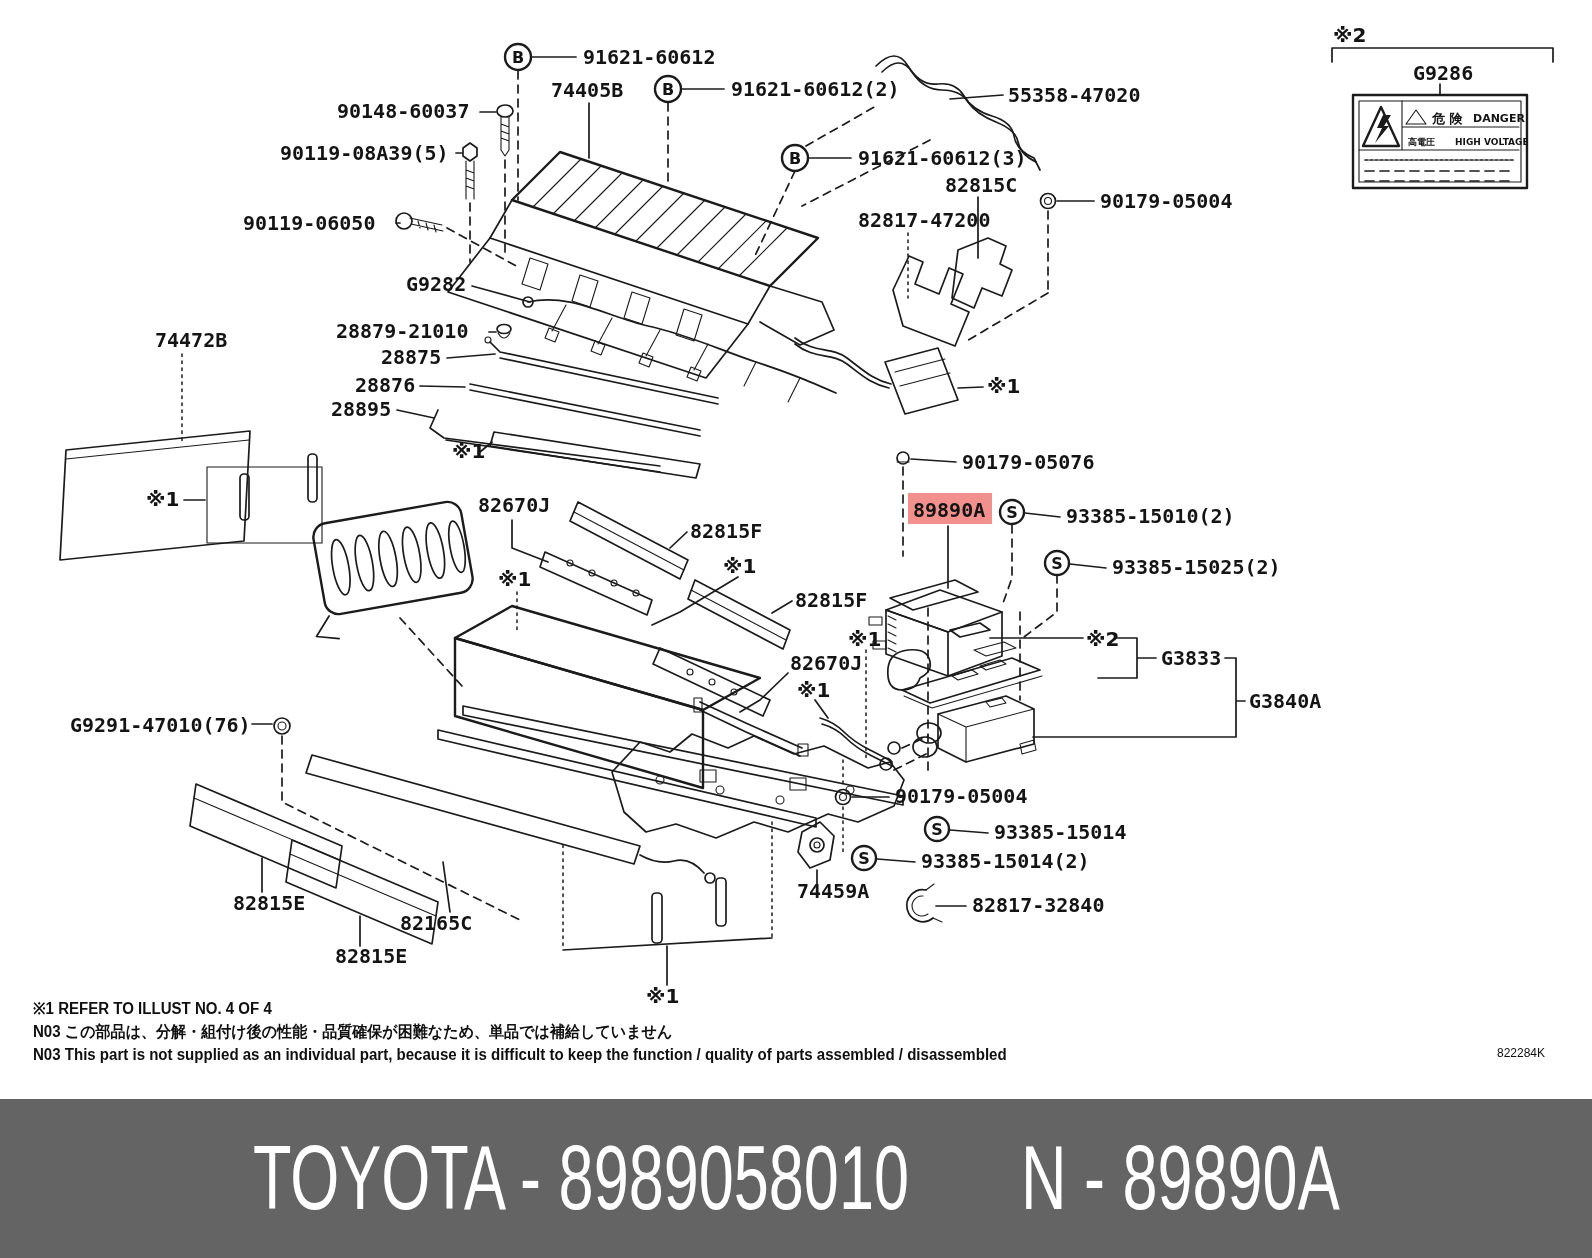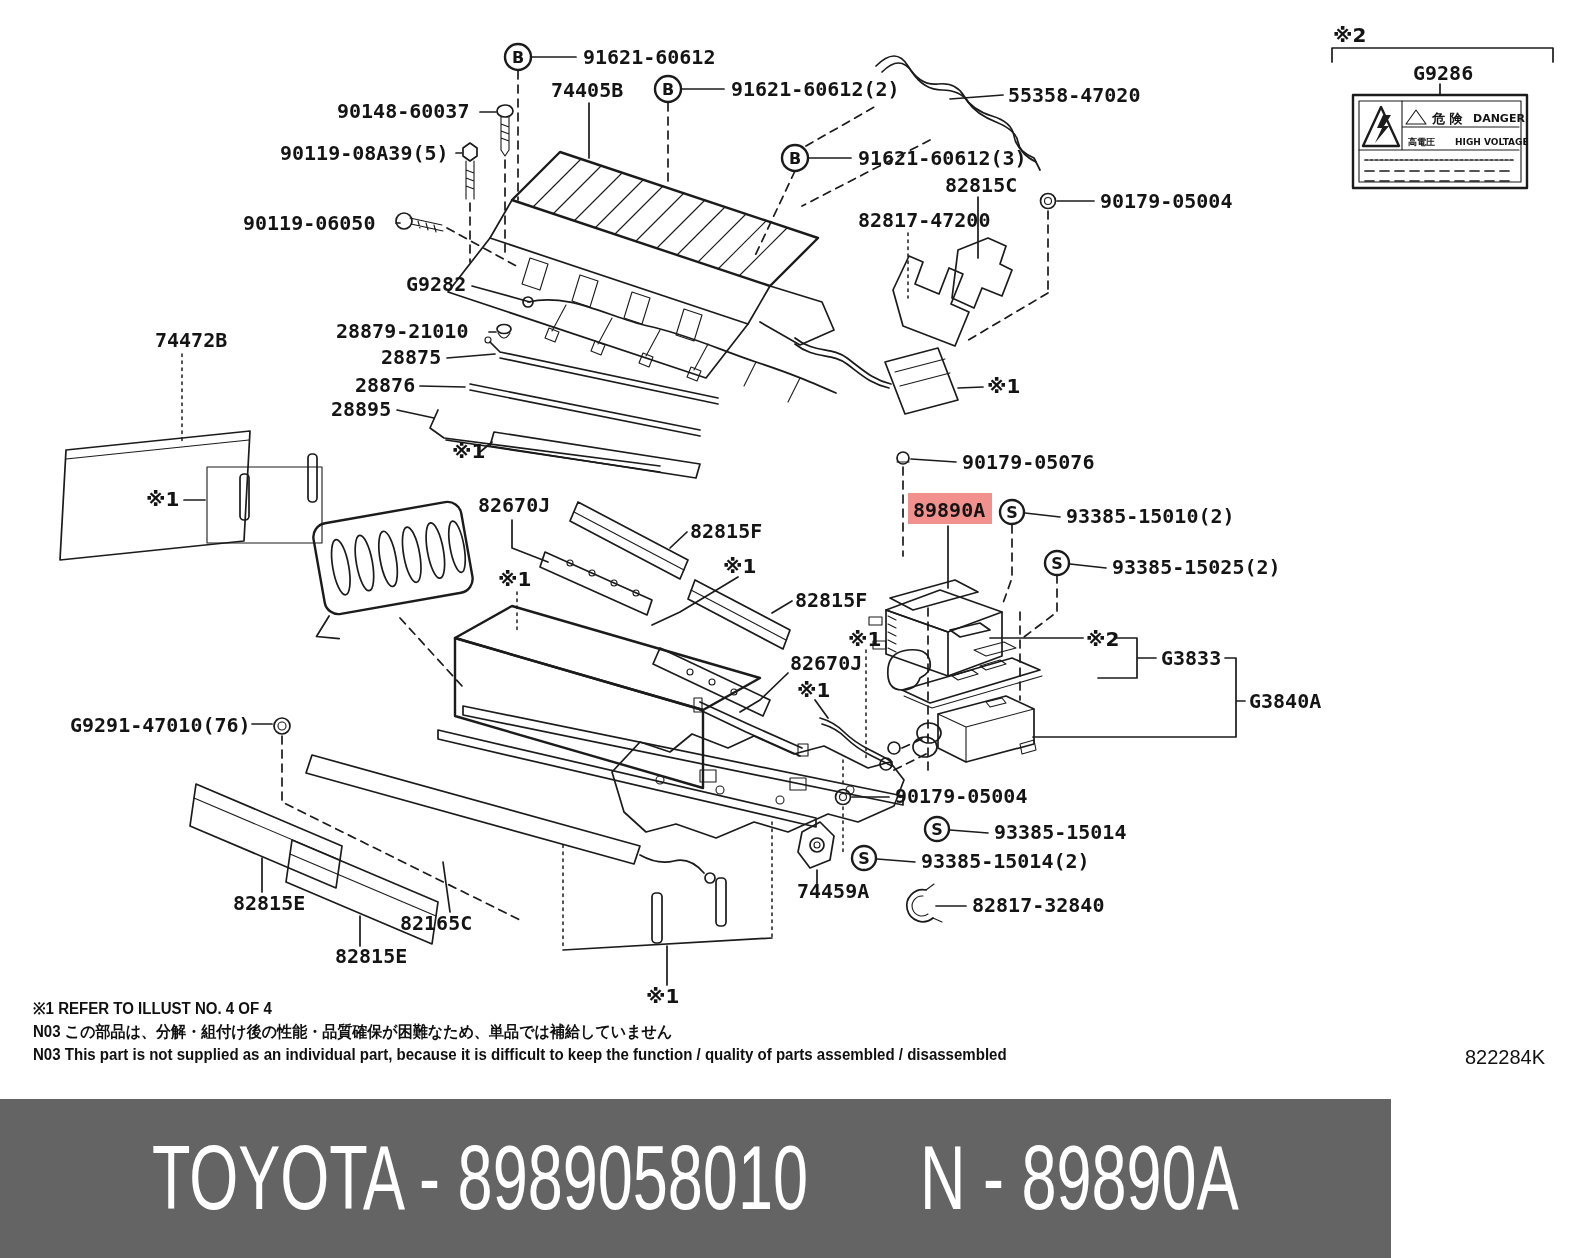--- a/index.html
+++ b/index.html
@@ -13,27 +13,27 @@
   .dt{stroke-dasharray:2.5 4.5;stroke-width:1.5}
   .pl{font-family:"DejaVu Sans Mono",monospace;font-weight:bold;font-size:20px;fill:#141414}
   .ref{font-family:"DejaVu Sans",sans-serif;font-weight:bold;font-size:20px;fill:#141414}
   .cl{font-family:"DejaVu Sans",sans-serif;font-weight:bold;font-size:16px;fill:#141414;text-anchor:middle}
   .t13{font-family:"DejaVu Sans",sans-serif;font-weight:bold;font-size:13px;fill:#141414}
   .t11{font-family:"DejaVu Sans",sans-serif;font-weight:bold;font-size:11px;fill:#141414}
   .t9{font-family:"DejaVu Sans",sans-serif;font-weight:bold;font-size:9px;fill:#141414}
   .fillb{fill:#1b1b1b;stroke:none}
   .note{position:absolute;font-family:"Liberation Sans",sans-serif;color:#101010;
         white-space:nowrap;transform-origin:0 50%;transform:scaleX(.94)}
-  #footer{position:absolute;left:0;top:1099px;width:1391px;height:159px;
+  #footer{position:absolute;left:0;top:1099px;width:1592px;height:159px;
           display:flex;align-items:center;justify-content:center}
   .fwrap{display:flex;align-items:center;gap:160px;transform:scaleX(.70);transform-origin:center;
          font-family:"Liberation Sans",sans-serif;font-weight:400;font-size:90px;color:#ffffff;
          white-space:nowrap}
   #dwgcode{position:absolute;left:1420px;top:1046px;width:125px;text-align:right;
-           font-family:"Liberation Sans",sans-serif;font-size:20px;color:#101010}
+           font-family:"Liberation Sans",sans-serif;font-size:12px;color:#101010}
 </style>
 </head>
 <body>
 
 <svg width="1592" height="1099" viewBox="0 0 1592 1099">
   <defs>
     <pattern id="hv" width="4.5" height="9" patternUnits="userSpaceOnUse">
       <path d="M2,0 V9" stroke="#1b1b1b" stroke-width="1.1"></path>
     </pattern>
   </defs>

